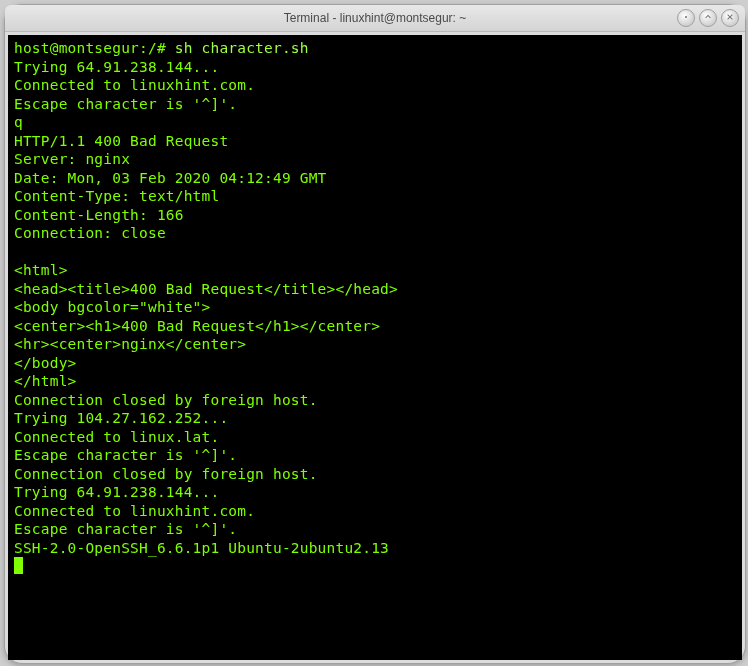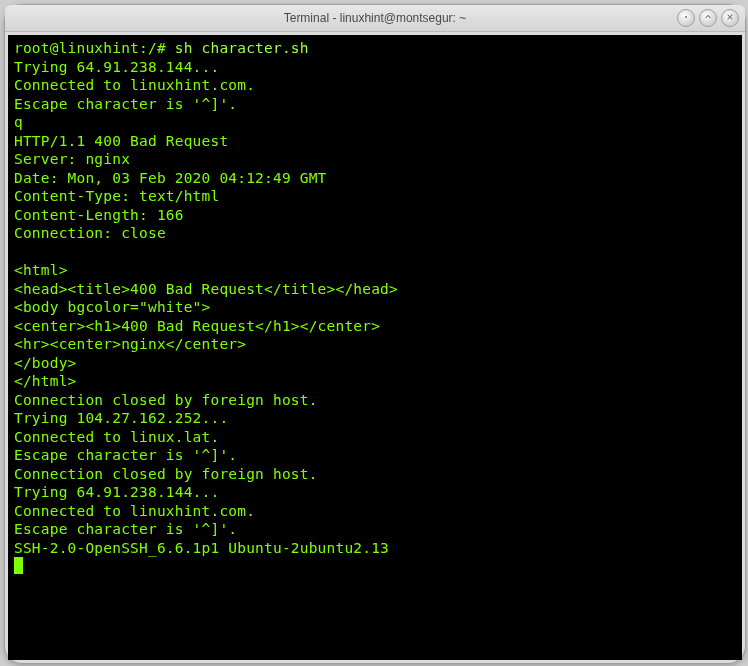--- a/index.html
+++ b/index.html
@@ -110,21 +110,21 @@
       <div class="win-btn">
         <span>
           <svg viewBox="0 0 10 10">
               <path d="M2 2 L8 8 M8 2 L2 8" stroke="#777" stroke-width="1.3"></path>
             </svg>
         </span>
       </div>
     </div>
   </div>
 
-  <div class="terminal"><span class="prompt-user">root@linuxhint:/# </span><span class="cmd-text">sh character.sh</span>
+  <div class="terminal"><span class="prompt-user">host@montsegur:/# </span><span class="cmd-text">sh character.sh</span>
 <span id="outblock">Trying 64.91.238.144...
 Connected to linuxhint.com.
 Escape character is '^]'.
 q
 HTTP/1.1 400 Bad Request
 Server: nginx
 Date: Mon, 03 Feb 2020 04:12:49 GMT
 Content-Type: text/html
 Content-Length: 166
 Connection: close

